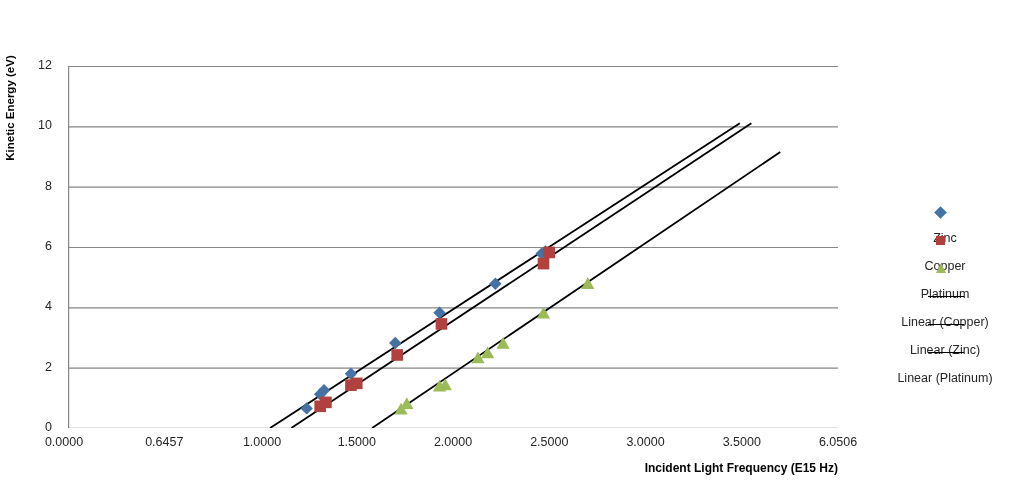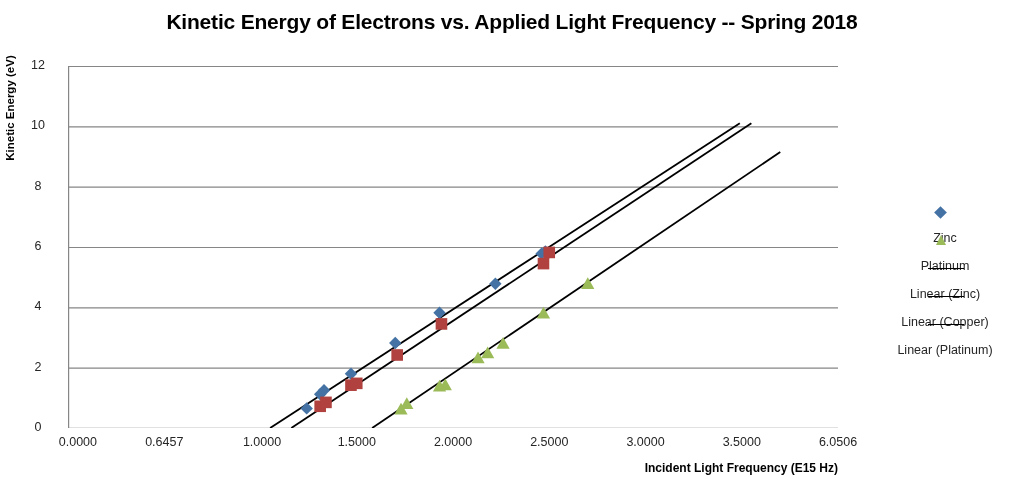--- a/index.html
+++ b/index.html
@@ -67,23 +67,23 @@
     width: 770px;
     text-align: right;
     font-size: 12px;
     font-weight: bold;
     white-space: nowrap;
   }
 
   
   .y-tick-label {
     position: absolute;
-    right: 0;
+    right: 8px;
     width: 44px;
-    text-align: center;
+    text-align: right;
     font-size: 12.5px;
     color: #262626;
     line-height: 1;
   }
   #y-tick-labels {
     position: absolute;
     left: 0;
     top: 0;
     width: 60px;
     height: 499px;
@@ -160,37 +160,36 @@
     height: 0;
     margin-top: -0.5px;
     border-top: 1.3px solid #000000;
   }
 </style>
 </head>
 <body>
 
 <div id="chart-root">
 
-  <div id="chart-title">Kinetic Energy of Electrons vs. Applied Light Frequency -- Spring 2018</div>
 
   <div id="y-axis-title">Kinetic Energy (eV)</div>
 
   <div id="x-axis-title">Incident Light Frequency (E15 Hz)</div>
 
   <div id="y-tick-labels">
       <div class="y-tick-label" style="top: 421px;">0</div>
       <div class="y-tick-label" style="top: 360.667px;">2</div>
       <div class="y-tick-label" style="top: 300.333px;">4</div>
       <div class="y-tick-label" style="top: 240px;">6</div>
       <div class="y-tick-label" style="top: 179.667px;">8</div>
       <div class="y-tick-label" style="top: 119.333px;">10</div>
       <div class="y-tick-label" style="top: 59px;">12</div>
     </div>
   <div id="x-tick-labels">
-      <div class="x-tick-label" style="left: 52px; text-align: right;">0.0000</div>
+      <div class="x-tick-label" style="left: 64px;">0.0000</div>
       <div class="x-tick-label" style="left: 164.25px;">0.6457</div>
       <div class="x-tick-label" style="left: 262px;">1.0000</div>
       <div class="x-tick-label" style="left: 356.75px;">1.5000</div>
       <div class="x-tick-label" style="left: 453px;">2.0000</div>
       <div class="x-tick-label" style="left: 549.25px;">2.5000</div>
       <div class="x-tick-label" style="left: 645.5px;">3.0000</div>
       <div class="x-tick-label" style="left: 741.75px;">3.5000</div>
       <div class="x-tick-label" style="left: 838px;">6.0506</div>
     </div>
 
@@ -260,37 +259,43 @@
 
   <div id="legend">
       <div class="legend-row">
         <div class="legend-key">
           <div class="marker-diamond" style="background: rgb(68, 114, 164);"></div>
         </div>
         <div class="legend-label">Zinc</div>
       </div>
       <div class="legend-row">
         <div class="legend-key">
+          <div class="marker-square" style="background: rgb(176, 65, 62);"></div>
+        </div>
+        <div class="legend-label">Copper</div>
+      </div>
+      <div class="legend-row">
+        <div class="legend-key">
           <div class="marker-triangle" style="border-bottom: 10px solid rgb(155, 187, 89);"></div>
         </div>
         <div class="legend-label">Platinum</div>
       </div>
       <div class="legend-row">
         <div class="legend-key">
           <div class="legend-line" style="border-top-color: rgb(0, 0, 0);"></div>
         </div>
+        <div class="legend-label">Linear (Copper)</div>
+      </div>
+      <div class="legend-row">
+        <div class="legend-key">
+          <div class="legend-line" style="border-top-color: rgb(0, 0, 0);"></div>
+        </div>
         <div class="legend-label">Linear (Zinc)</div>
       </div>
       <div class="legend-row">
         <div class="legend-key">
           <div class="legend-line" style="border-top-color: rgb(0, 0, 0);"></div>
         </div>
-        <div class="legend-label">Linear (Copper)</div>
-      </div>
-      <div class="legend-row">
-        <div class="legend-key">
-          <div class="legend-line" style="border-top-color: rgb(0, 0, 0);"></div>
-        </div>
         <div class="legend-label">Linear (Platinum)</div>
       </div>
     </div>
 
 </div>
 
 </body></html>

